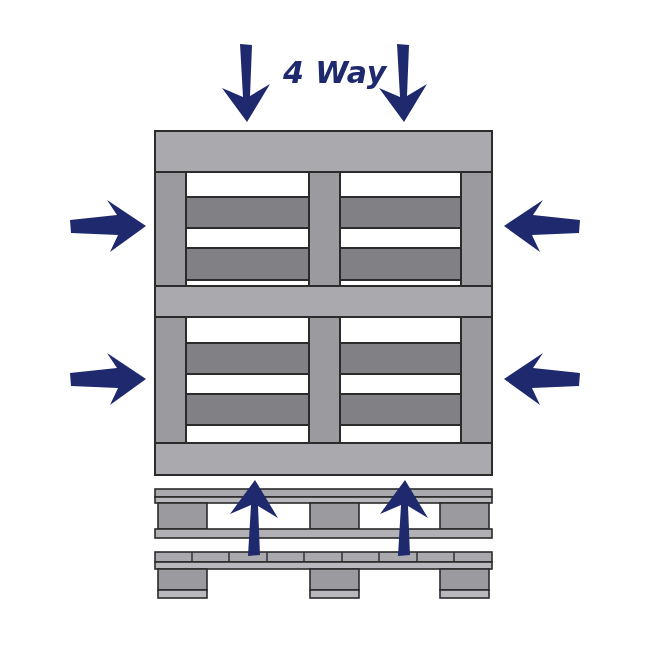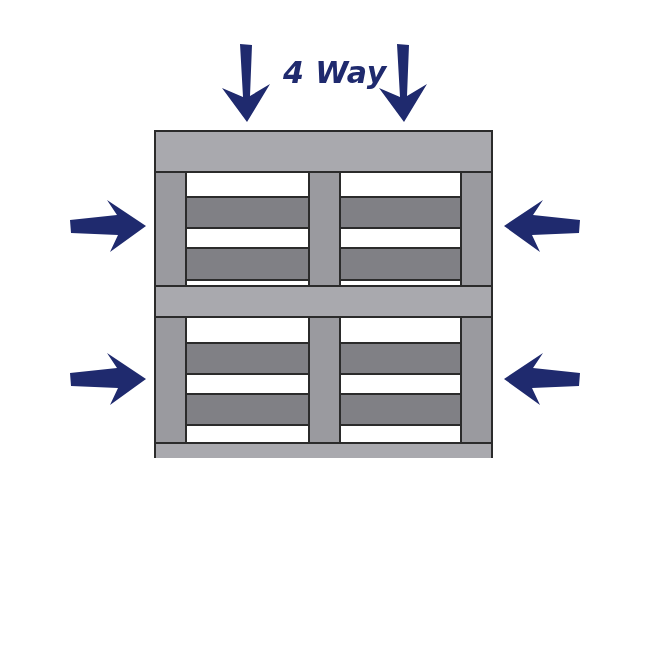--- a/index.html
+++ b/index.html
@@ -6,21 +6,21 @@
     margin: 0;
     padding: 0;
     background: #ffffff;
   }
   body {
     font-family: "DejaVu Sans", sans-serif;
   }
   #stage {
     position: relative;
     width: 650px;
-    height: 458px;
+    height: 650px;
     background: #ffffff;
     overflow: hidden;
   }
   #stage svg {
     display: block;
     width: 650px;
     height: 650px;
   }
   .label-text {
     font-family: "DejaVu Sans", sans-serif;

